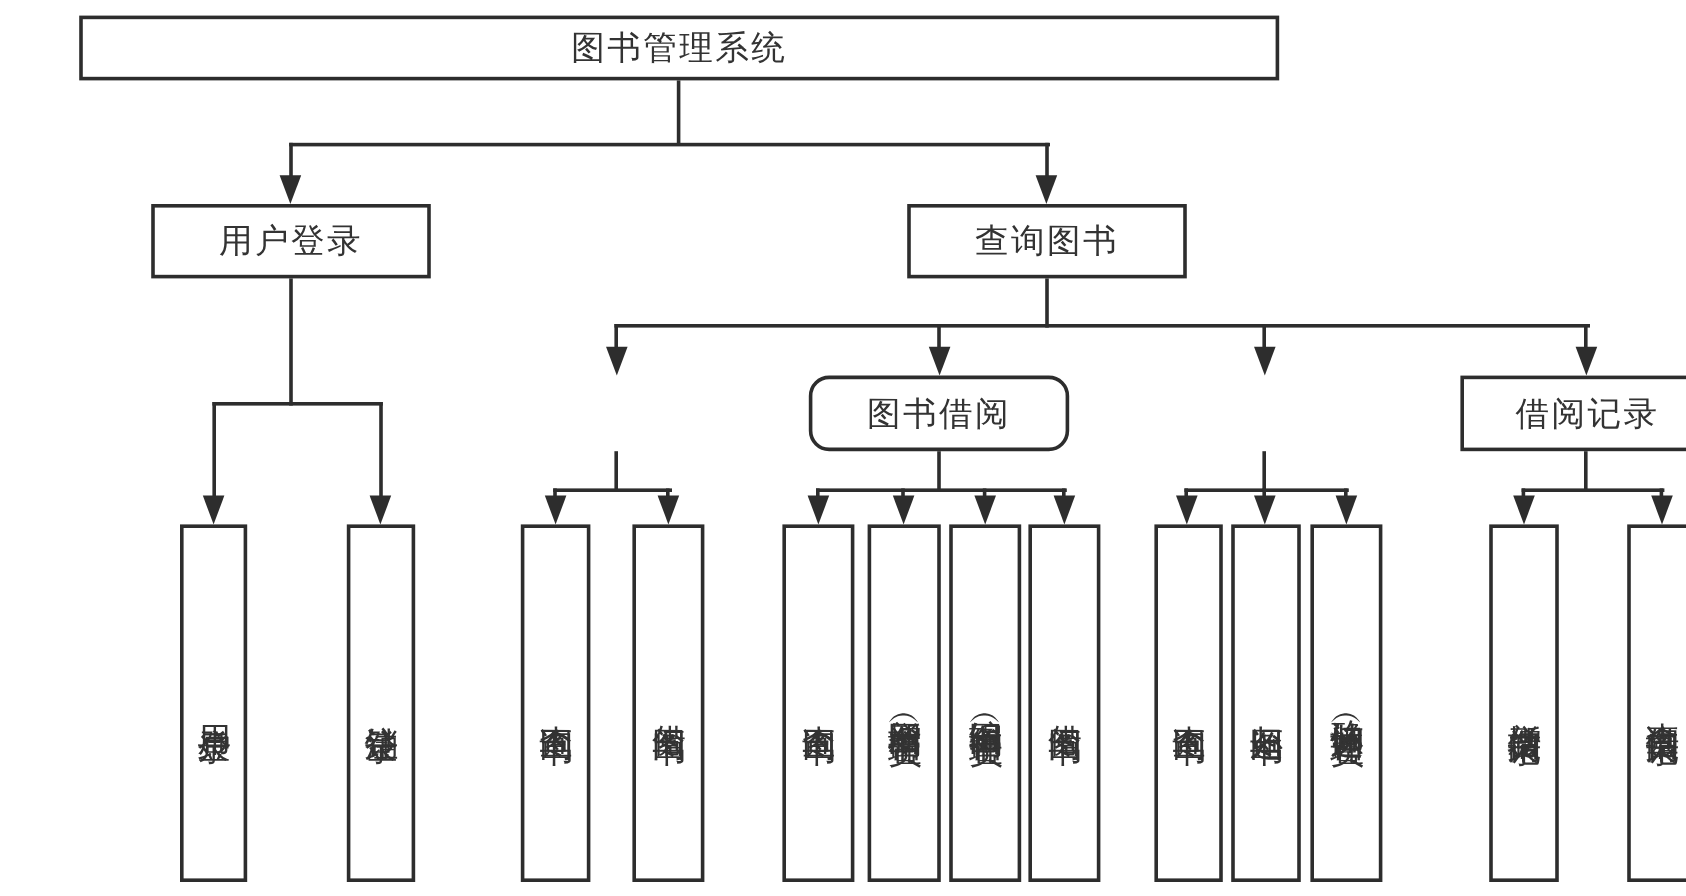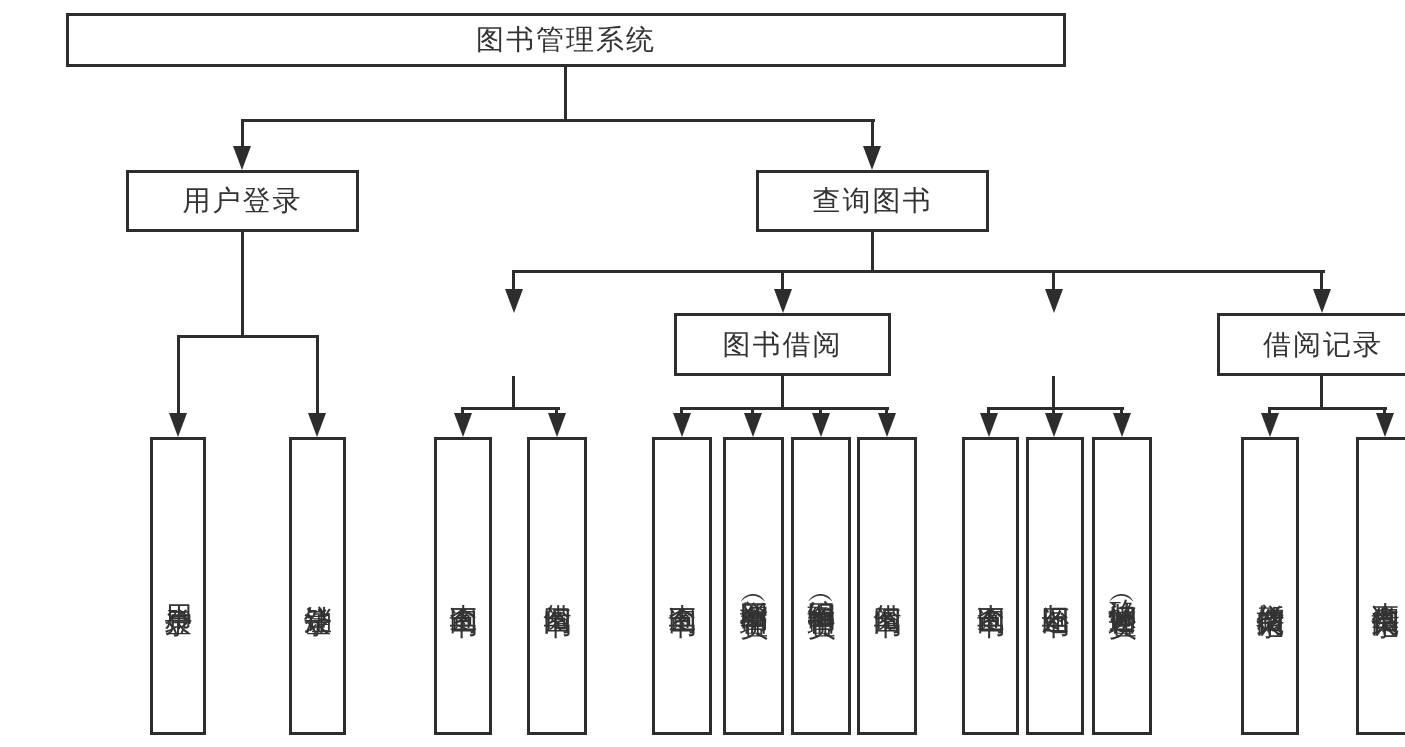--- a/index.html
+++ b/index.html
@@ -64,21 +64,21 @@
 
   <div class="box" style="left:82px;top:170px;width:233px;height:62px;">
     <span>用户登录</span>
   </div>
 
   <div class="box" style="left:712px;top:170px;width:233px;height:62px;">
     <span>查询图书</span>
   </div>
 
 
-  <div class="box" style="left:630px;top:313px;width:217px;height:63px;">
+  <div class="box" style="left:630px;top:313px;width:217px;height:63px;border-radius:17px;">
     <span>图书借阅</span>
   </div>
 
 
   <div class="box" style="left:1173px;top:313px;width:212px;height:63px;">
     <span>借阅记录</span>
   </div>
 
   <div class="box vbox" style="left:106px;top:437px;width:56px;height:298px;">
     <span>用户登录</span>

